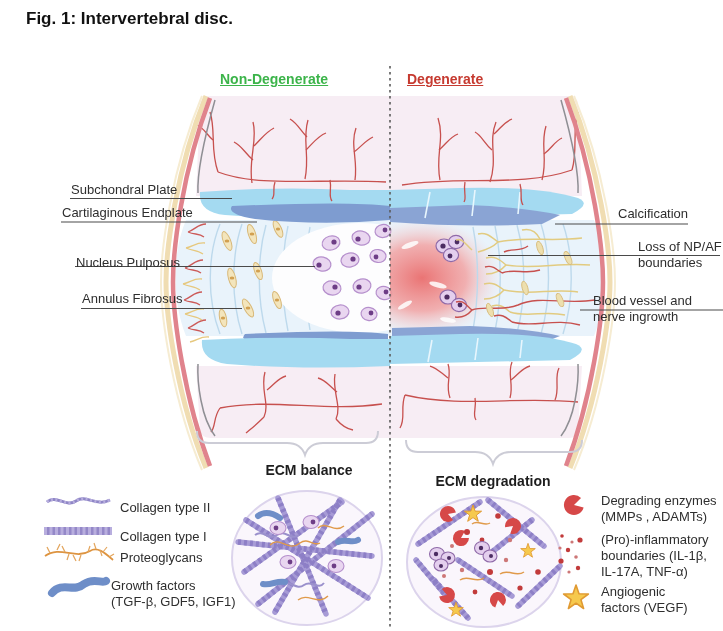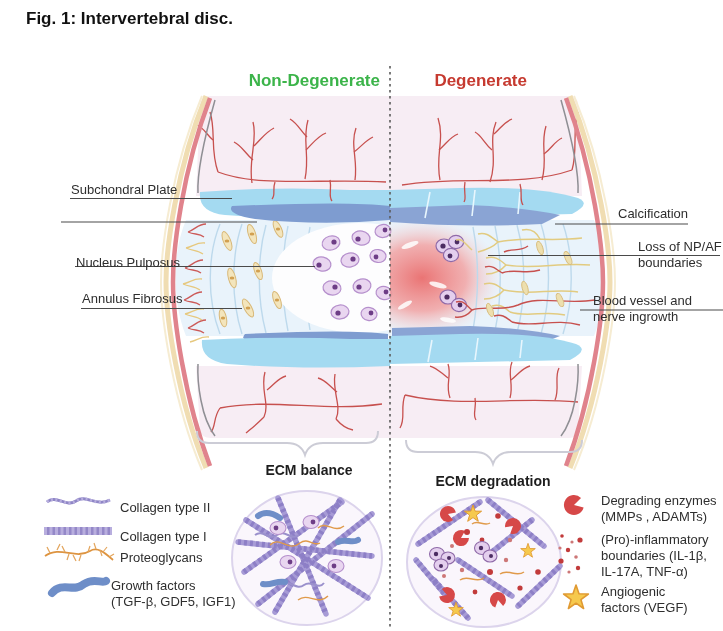--- a/index.html
+++ b/index.html
@@ -2,21 +2,21 @@
 <html><head>
 <meta charset="utf-8">
 <style>
   html,body{margin:0;padding:0;background:#ffffff;}
   #canvas{position:relative;width:723px;height:631px;background:#ffffff;overflow:hidden;
           font-family:"Liberation Sans", sans-serif;margin-left:20px;}
   .abs{position:absolute;}
   .lbl{font-size:13px;color:#2e2e2e;line-height:1.22;}
   .preline{white-space:pre-line;}
   .fig-title{font-size:17px;font-weight:bold;color:#111;}
-  .panel-header{font-size:17px;font-weight:bold;text-align:right;}
+  .panel-header{font-size:14px;font-weight:bold;text-align:left;text-decoration:underline;}
   .ecm-label{font-size:14px;font-weight:bold;color:#1d1d1d;text-align:center;}
   svg{display:block;}
 </style>
 </head>
 <body>
 
 <div id="canvas">
 
   <svg class="abs" style="left:0;top:0" width="723" height="631" viewBox="0 0 723 631">
     <defs>
@@ -418,20 +418,21 @@
       </g>
     </g>
   </svg>
 
   <div class="abs fig-title" style="left:6px;top:9px">Fig. 1: Intervertebral disc.</div>
 
   <div class="abs panel-header" style="left:200px;top:71px;width:160px;color:#3cb44a">Non-Degenerate</div>
   <div class="abs panel-header" style="left:387px;top:71px;width:120px;color:#c63a30">Degenerate</div>
 
   <div class="abs lbl" style="left:51px;top:182px">Subchondral Plate</div>
+  <div class="abs lbl" style="left:42px;top:205px">Cartilaginous Endplate</div>
   <div class="abs lbl" style="left:56px;top:255px">Nucleus Pulposus</div>
   <div class="abs lbl" style="left:62px;top:291px">Annulus Fibrosus</div>
 
   <div class="abs lbl" style="left:598px;top:206px">Calcification</div>
   <div class="abs lbl preline" style="left:573px;top:293px">Blood vessel and
 nerve ingrowth</div>
   <div class="abs lbl preline" style="left:618px;top:239px">Loss of NP/AF
 boundaries</div>
 
   <div class="abs ecm-label" style="left:403px;top:473px;width:140px">ECM degradation</div>

